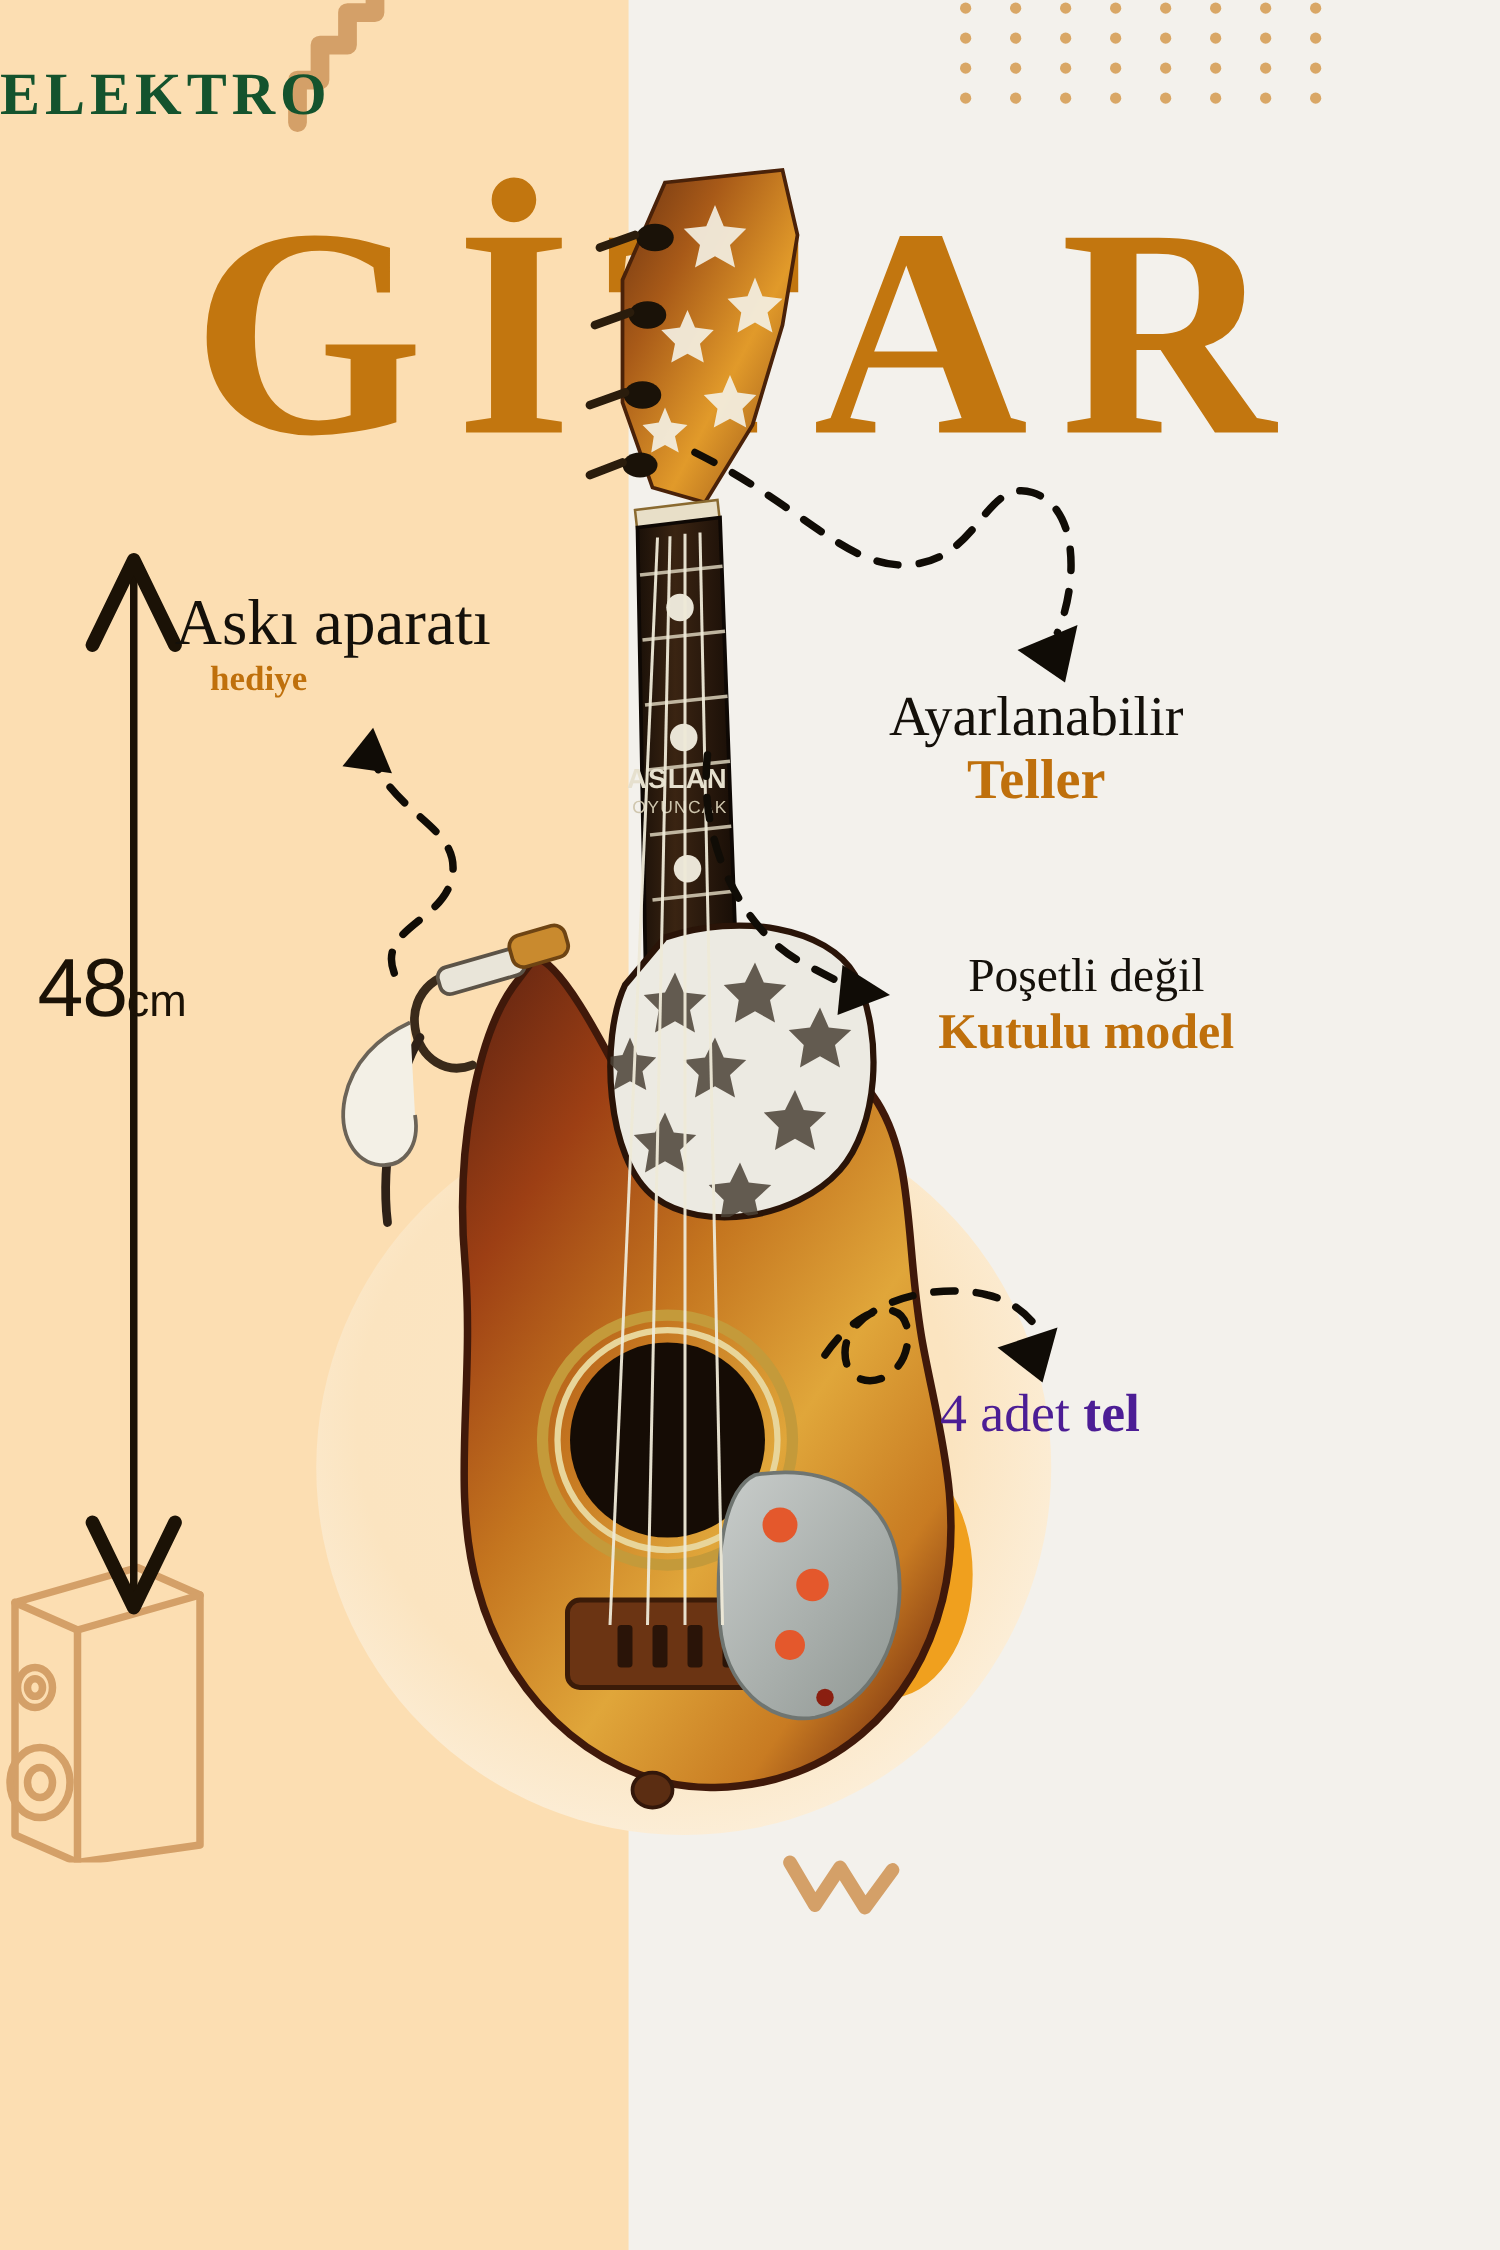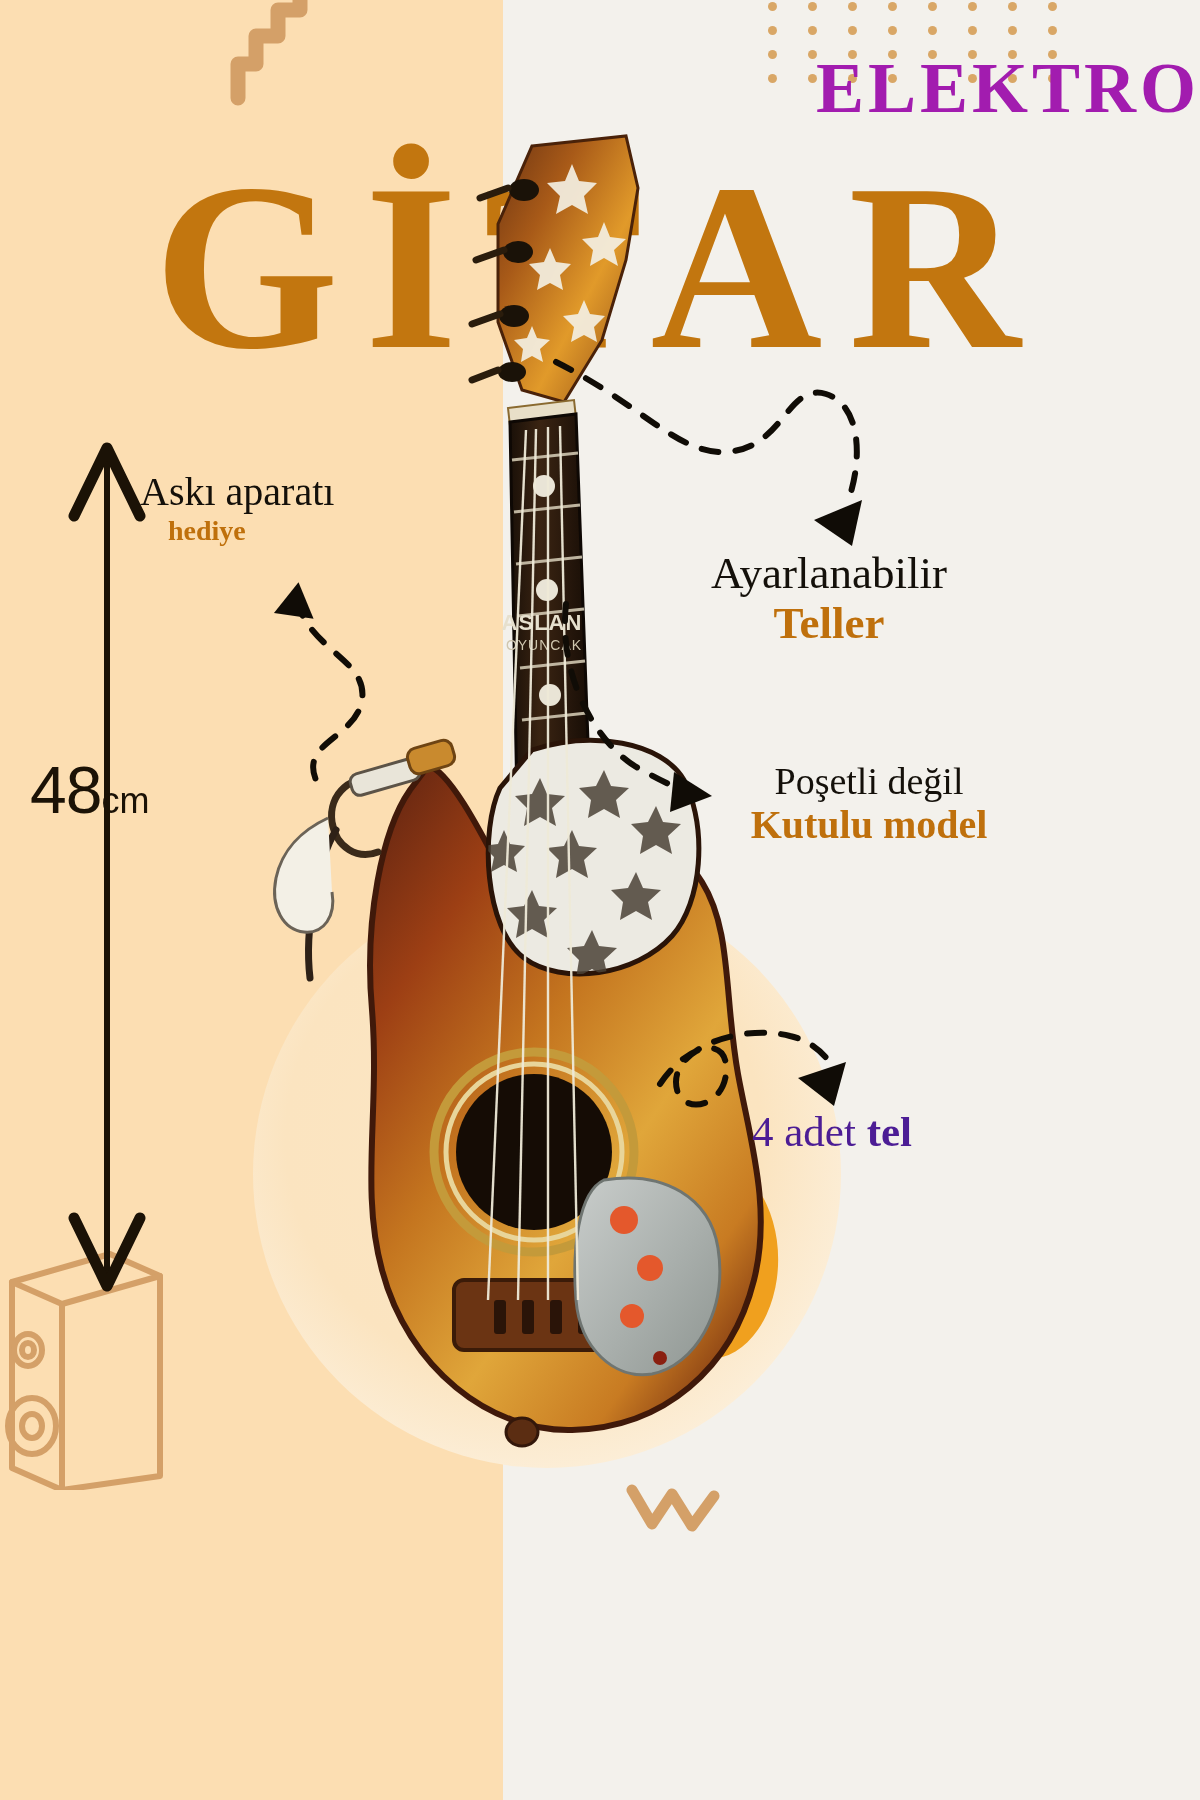--- a/index.html
+++ b/index.html
@@ -17,22 +17,22 @@
   .zigzag-tl{position:absolute;left:222px;top:-14px;width:90px;height:120px;}
   .dotgrid{position:absolute;left:768px;top:2px;width:290px;height:78px;}
   .dotgrid i{position:absolute;width:9px;height:9px;border-radius:50%;background:#D9A766;}
   .zigzag-bc{position:absolute;left:626px;top:1480px;width:100px;height:60px;}
   .speaker{position:absolute;left:-8px;top:1240px;width:175px;height:250px;}
   .ring{position:absolute;left:657px;top:1152px;width:158px;height:215px;}
   .circle-cream{position:absolute;left:253px;top:880px;width:588px;height:588px;border-radius:50%;
     background:radial-gradient(circle at 46% 44%,#FBE6C4 0%,#FBE4C0 52%,#FCEFDA 76%,#FEFCF8 94%,#FFFFFF 100%);}
 
   
-  .h-elektro{position:absolute;left:0;right:0;top:52px;text-align:right;
-    font-size:72px;font-weight:700;letter-spacing:4px;color:#a21caf;
+  .h-elektro{position:absolute;left:0;right:0;top:52px;text-align:left;
+    font-size:48px;font-weight:700;letter-spacing:4px;color:#14532d;
     font-family:"Liberation Serif",serif;line-height:1;}
   .h-gitar{position:absolute;left:0;right:0;top:148px;text-align:center;
     font-size:238px;font-weight:700;letter-spacing:26px;color:#C2760F;
     font-family:"Liberation Serif",serif;line-height:1;}
 
   
   .guitar{position:absolute;left:232px;top:130px;width:720px;height:1390px;}
 
   
   .measure{position:absolute;left:62px;top:432px;width:90px;height:870px;}
@@ -40,21 +40,21 @@
     font-family:"Liberation Sans",sans-serif;font-weight:400;white-space:nowrap;}
   .measure-label .num{font-size:66px;letter-spacing:-1px;}
   .measure-label .unit{font-size:36px;letter-spacing:0px;}
 
   
   .callout{position:absolute;color:#100C06;}
   .callout .l1{font-size:41px;line-height:1.12;color:#14100A;font-weight:400;white-space:nowrap;}
   .callout .l2{font-size:41px;line-height:1.12;color:#BF700C;font-weight:700;white-space:nowrap;}
 
   .c-aski{left:140px;top:470px;text-align:left;}
-  .c-aski .l1{font-size:40px;}
+  .c-aski .l1{font-size:52px;}
   .c-aski .l2{font-size:28px;text-align:left;padding-left:28px;}
 
   .c-ayar{left:664px;top:548px;text-align:center;width:330px;}
   .c-ayar .l1{font-size:45px;}
   .c-ayar .l2{font-size:45px;}
 
   .c-kutu{left:714px;top:760px;text-align:center;width:310px;}
   .c-kutu .l1{font-size:38px;}
   .c-kutu .l2{font-size:40px;}
 

